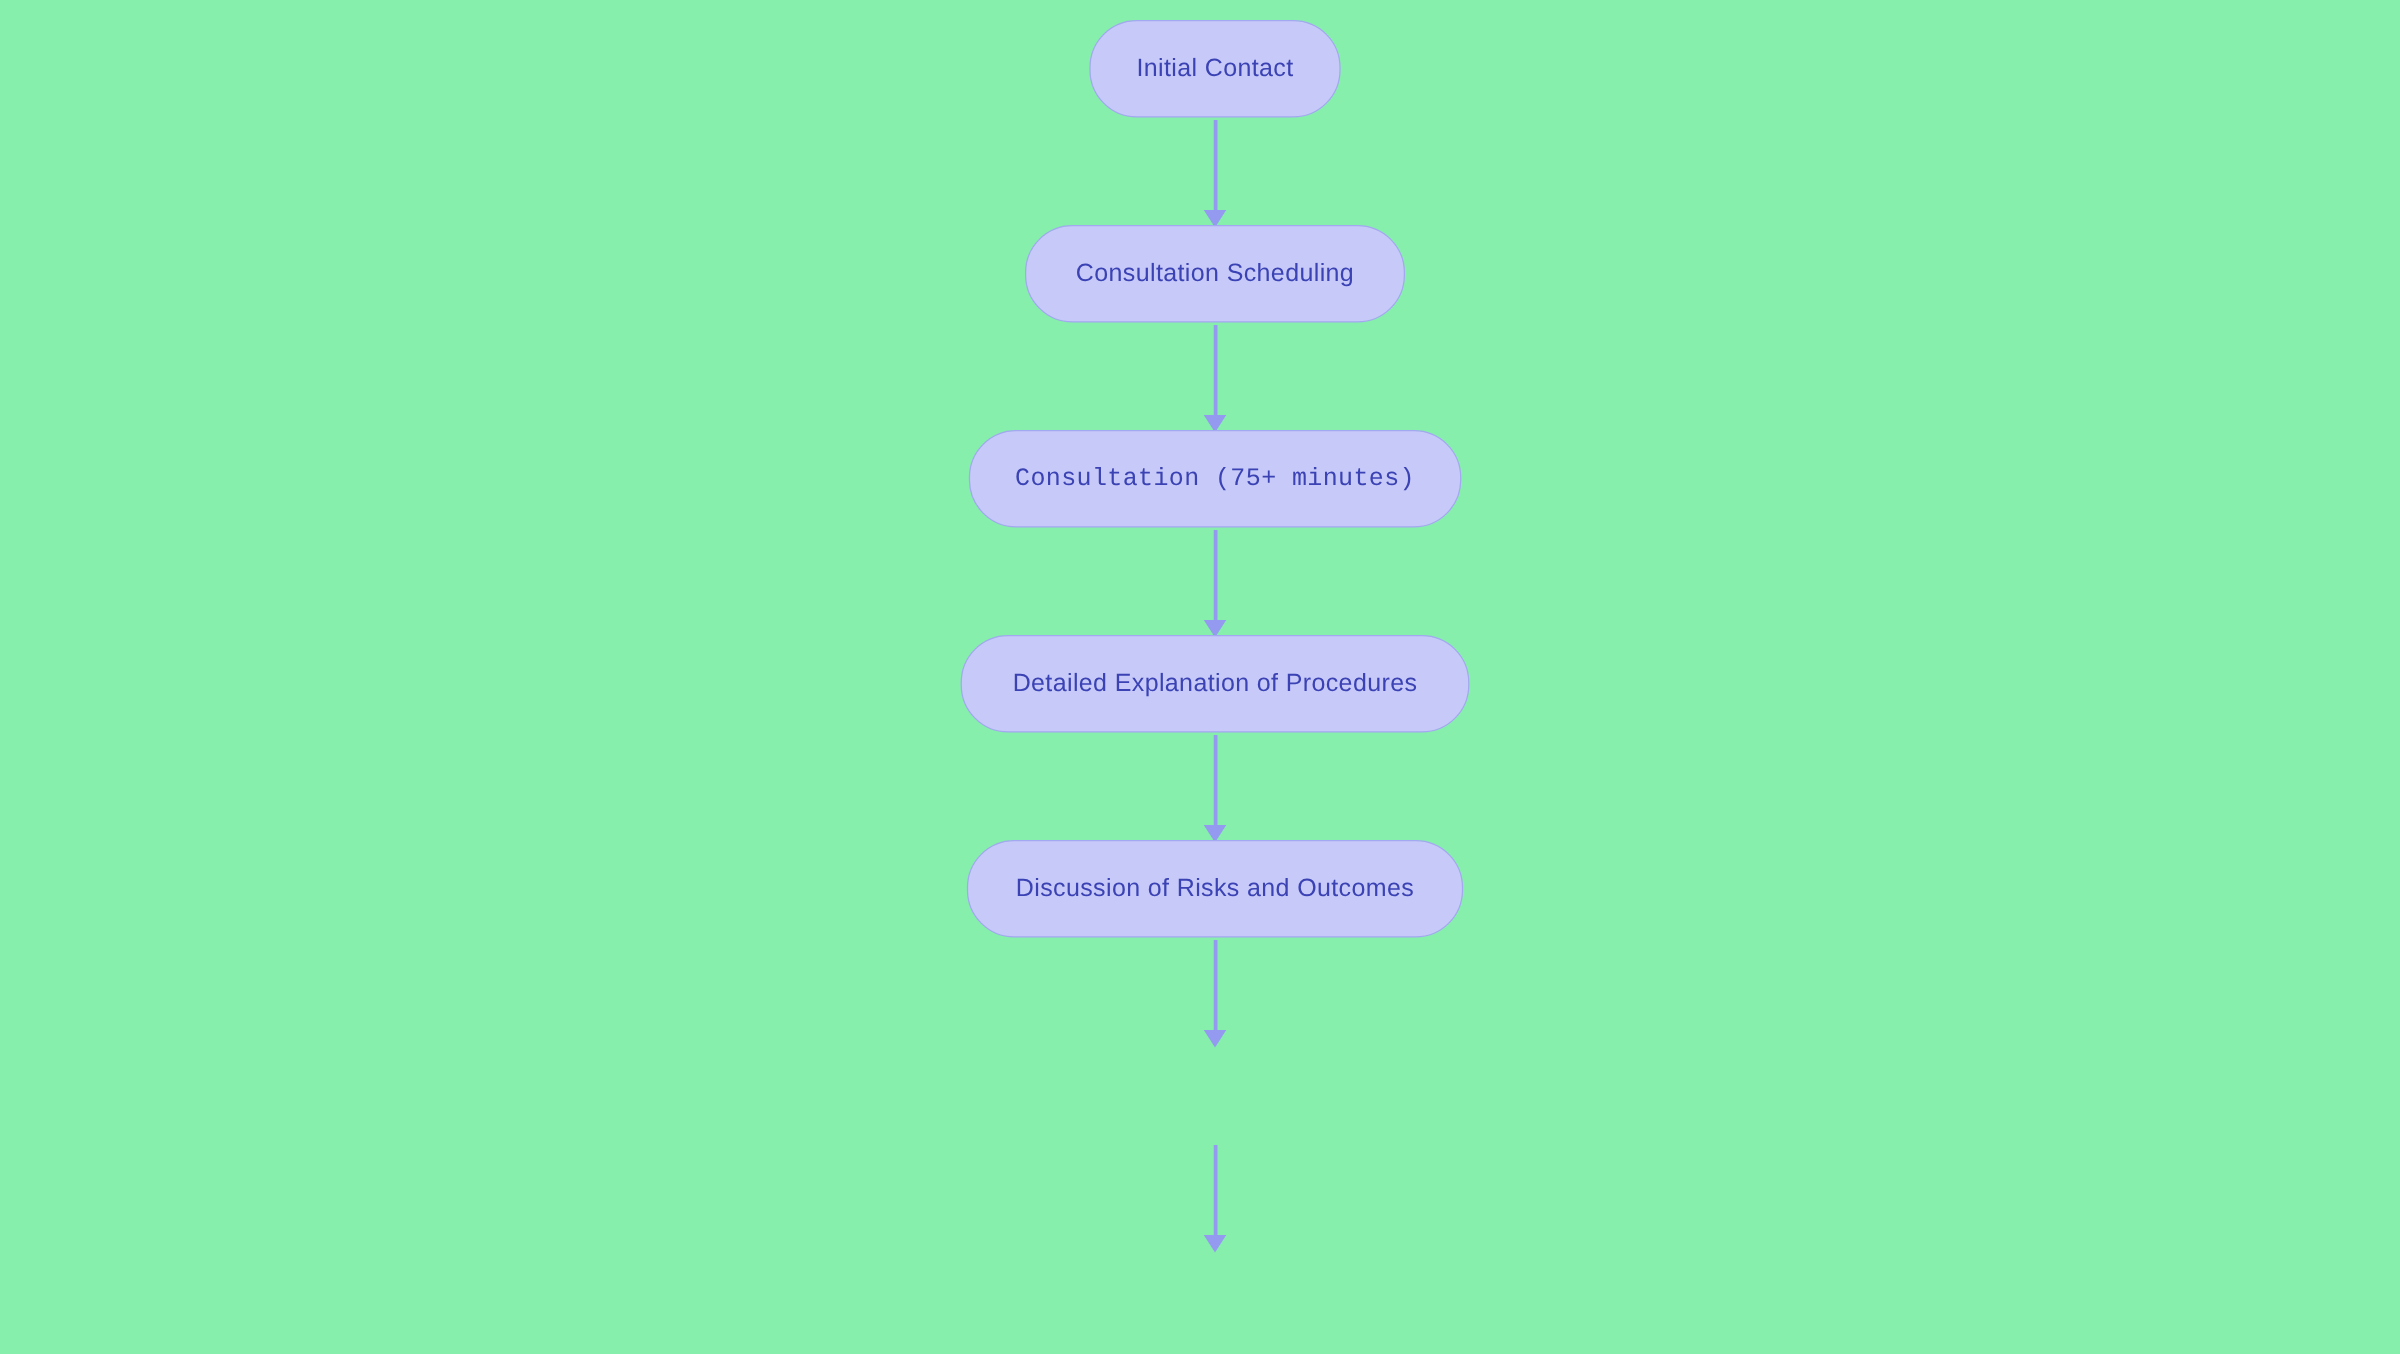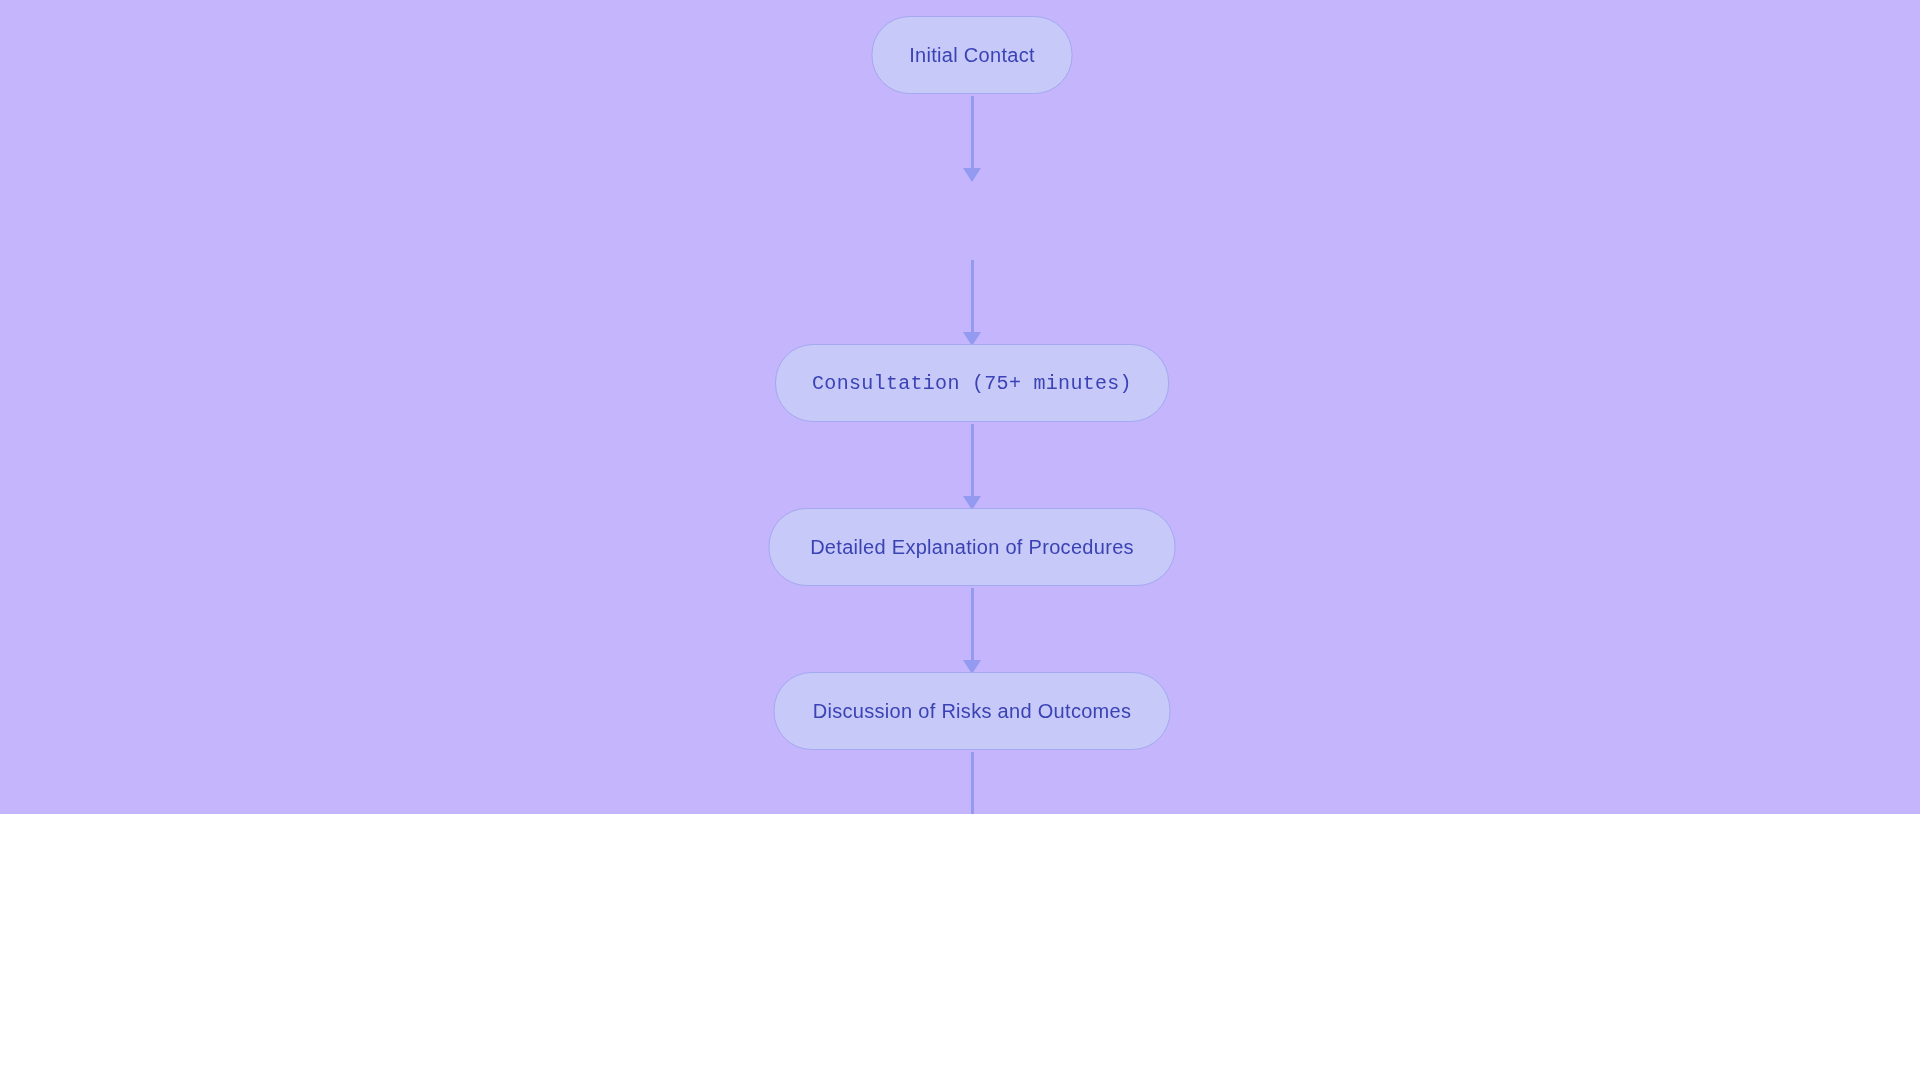--- a/index.html
+++ b/index.html
@@ -3,22 +3,22 @@
 <meta charset="utf-8">
 <style>
   html, body {
     margin: 0;
     padding: 0;
     background: #ffffff;
   }
   .canvas {
     position: relative;
     width: 1920px;
-    height: 814px;
-    background: #c4b5fd;
+    height: 1083px;
+    background: #86efac;
     overflow: hidden;
     font-family: "Liberation Sans", "DejaVu Sans", sans-serif;
   }
   .flow-node {
     position: absolute;
     left: 972px;
     transform: translateX(-50%);
     height: 78px;
     box-sizing: border-box;
     display: flex;
@@ -71,20 +71,23 @@
 <body>
 
 <div class="canvas">
 
   <div class="flow-node node-1">
     <span>Initial Contact</span>
   </div>
 
   <div class="arrow arrow-1"></div>
 
+  <div class="flow-node node-2">
+    <span>Consultation Scheduling</span>
+  </div>
 
   <div class="arrow arrow-2"></div>
 
   <div class="flow-node node-3">
     <span>Consultation (75+ minutes)</span>
   </div>
 
   <div class="arrow arrow-3"></div>
 
   <div class="flow-node node-4">

